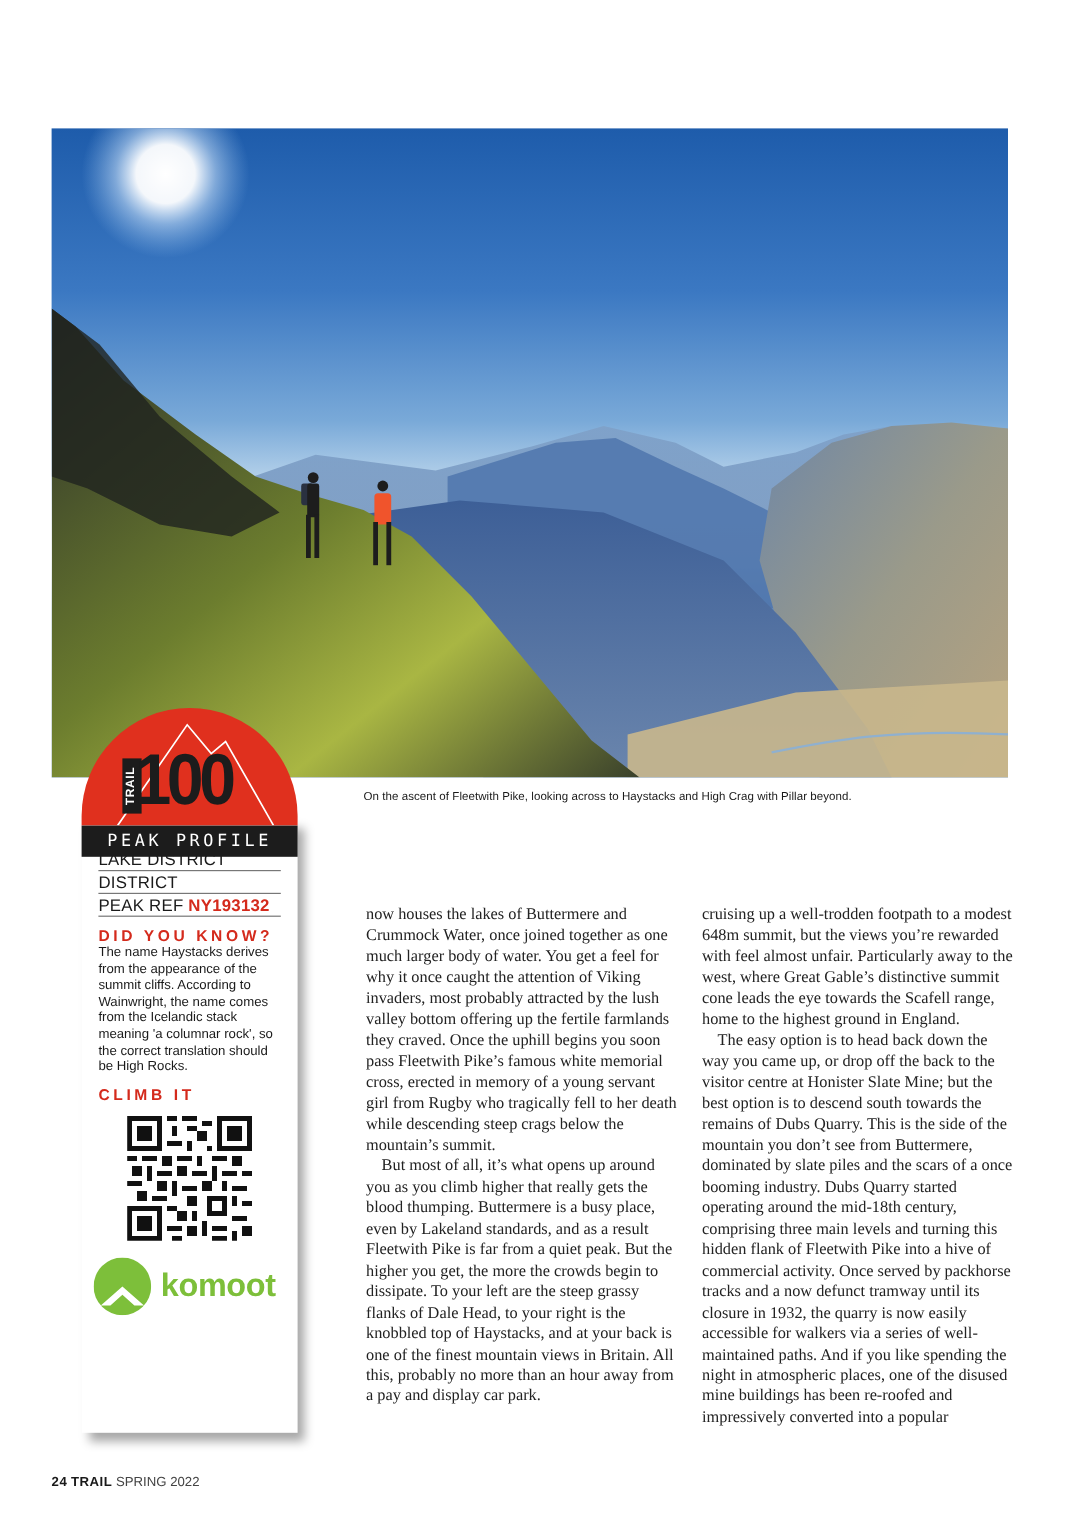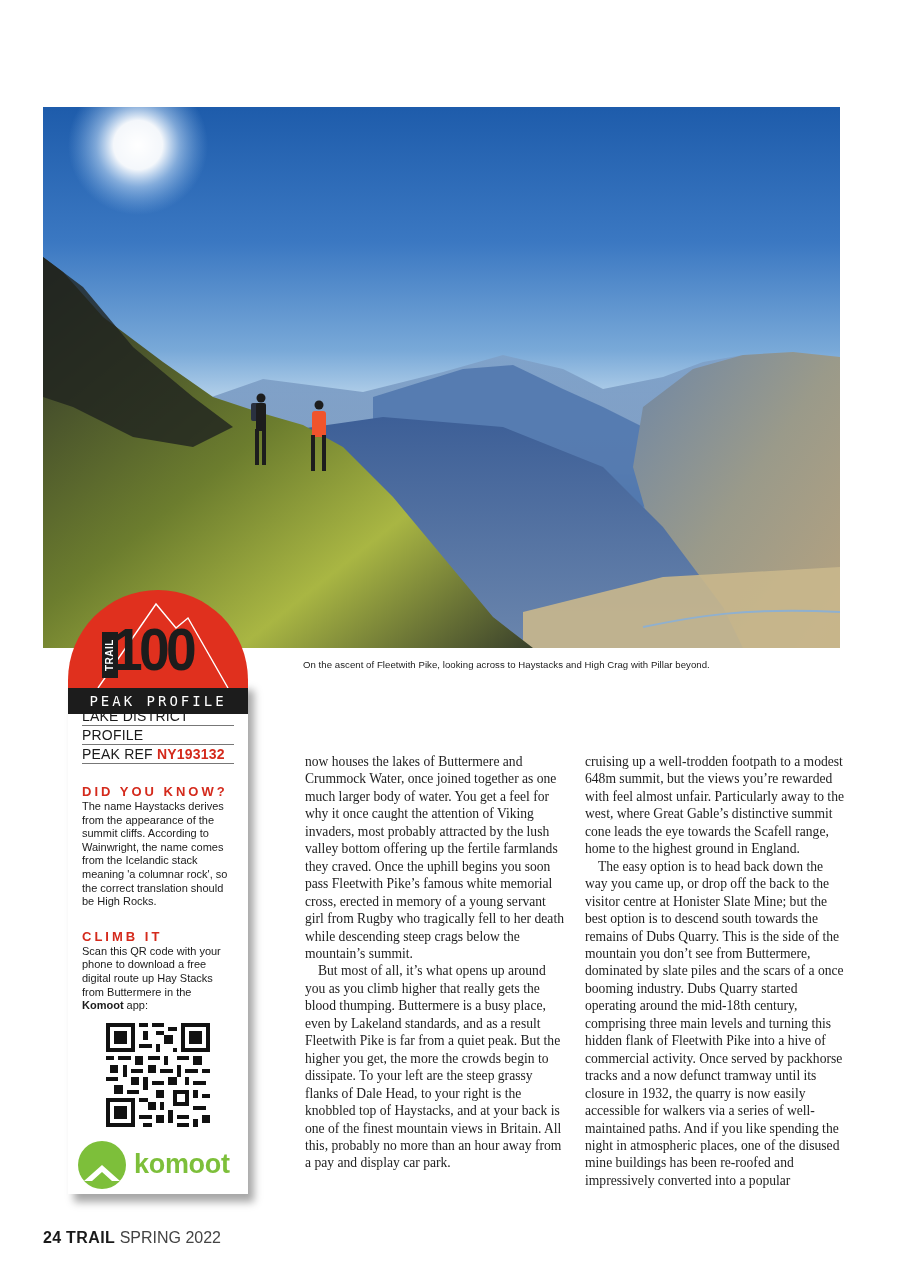--- a/index.html
+++ b/index.html
@@ -54,21 +54,21 @@
   }
   .stat-line {
     font-size: 14px; line-height: 18px; color: #1a1a1a;
     border-bottom: 1px solid #777;
     font-family: "Liberation Sans", sans-serif;
     letter-spacing: 0.2px;
   }
   .stat-line.bold { font-weight: 700; }
   .red { color: #d42a1c; font-weight: 700; }
   .side-h {
-    margin-top: 20px;
+    margin-top: 8px;
     font-size: 13px; font-weight: 700; color: #d42a1c; letter-spacing: 3px;
   }
   .side-p {
     font-size: 11px; line-height: 13.6px; color: #1a1a1a; margin-top: 1px;
   }
   .side-p b { font-weight: 700; }
   .qr { display: block; margin: 10px auto 0 auto; width: 104px; height: 104px; }
   .komoot { display: flex; align-items: center; margin-top: 14px; margin-left: -4px; }
   .komoot .k-logo { width: 48px; height: 48px; }
   .komoot .k-name {
@@ -86,21 +86,21 @@
     position: absolute; top: 708px; width: 262px;
     font-family: "Liberation Serif", serif; font-size: 13.6px; line-height: 17.45px; color: #222; margin-top: 45px;
   }
   .col p { text-indent: 0; }
   .col p.ind { text-indent: 13px; }
   .col1 { left: 305px; }
   .col2 { left: 585px; }
 
   
   .folio {
-    position: absolute; left: 43px; top: 1229px; font-size: 16px; color: #1a1a1a;
+    position: absolute; left: 43px; top: 1229px; font-size: 11px; color: #1a1a1a;
   }
   .folio b { font-weight: 700; letter-spacing: 0.4px; }
   .folio span.light { color: #444; }
 </style>
 </head>
 <body>
 
 <div class="photo">
   <svg viewBox="0 0 797 541" preserveAspectRatio="none">
     <defs>
@@ -170,31 +170,30 @@
   <div class="hundred">100</div>
   <div class="bar">PEAK PROFILE</div>
 </div>
 
 <aside class="sidebar">
   <div class="stat-line bold">
     <span>HAYSTACKS</span>
     <span class="red">597M</span>
   </div>
   <div class="stat-line">LAKE DISTRICT</div>
-  <div class="stat-line">PROFILE</div>
+  <div class="stat-line">DISTRICT</div>
   <div class="stat-line">
     <span>PEAK REF</span>
     <span class="red">NY193132</span>
   </div>
 
   <div class="side-h">DID YOU KNOW?</div>
   <p class="side-p">The name Haystacks derives from the appearance of the summit cliffs. According to Wainwright, the name comes from the Icelandic stack meaning 'a columnar rock', so the correct translation should be High Rocks.</p>
 
   <div class="side-h">CLIMB IT</div>
-  <p class="side-p"><span>Scan this QR code with your phone to download a free digital route up Hay Stacks from Buttermere in the </span><b>Komoot</b><span> app:</span></p>
 
   <svg class="qr" viewBox="0 0 25 25" shape-rendering="crispEdges">
     <rect width="25" height="25" fill="#fff"></rect>
     <g fill="#111">
 
       <path d="M0 0h7v7H0z M1 1v5h5V1z M2 2h3v3H2z" fill-rule="evenodd"></path>
       <path d="M18 0h7v7h-7z M19 1v5h5V1z M20 2h3v3h-3z" fill-rule="evenodd"></path>
       <path d="M0 18h7v7H0z M1 19v5h5v-5z M2 20h3v3H2z" fill-rule="evenodd"></path>
 
       <rect x="8" y="0" width="2" height="1"></rect>

